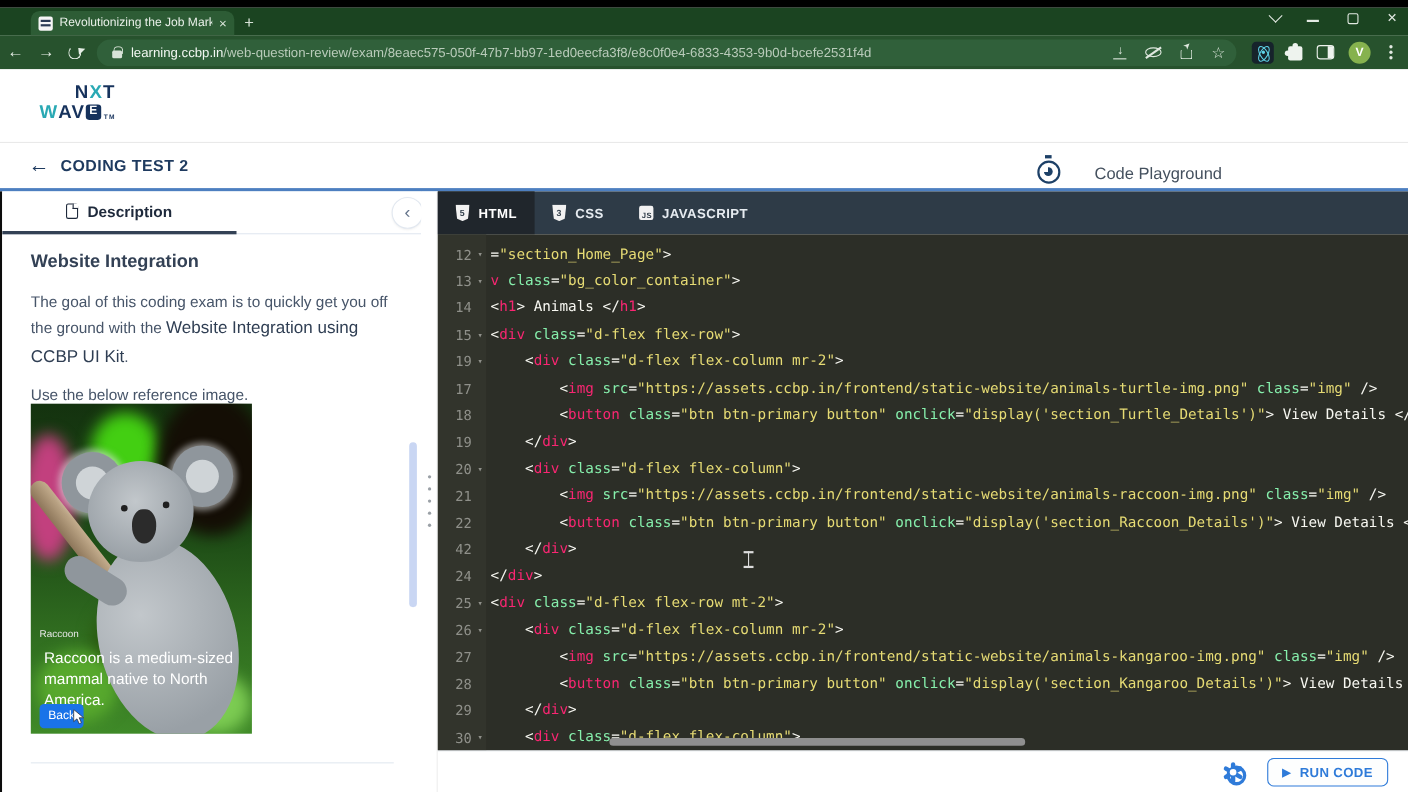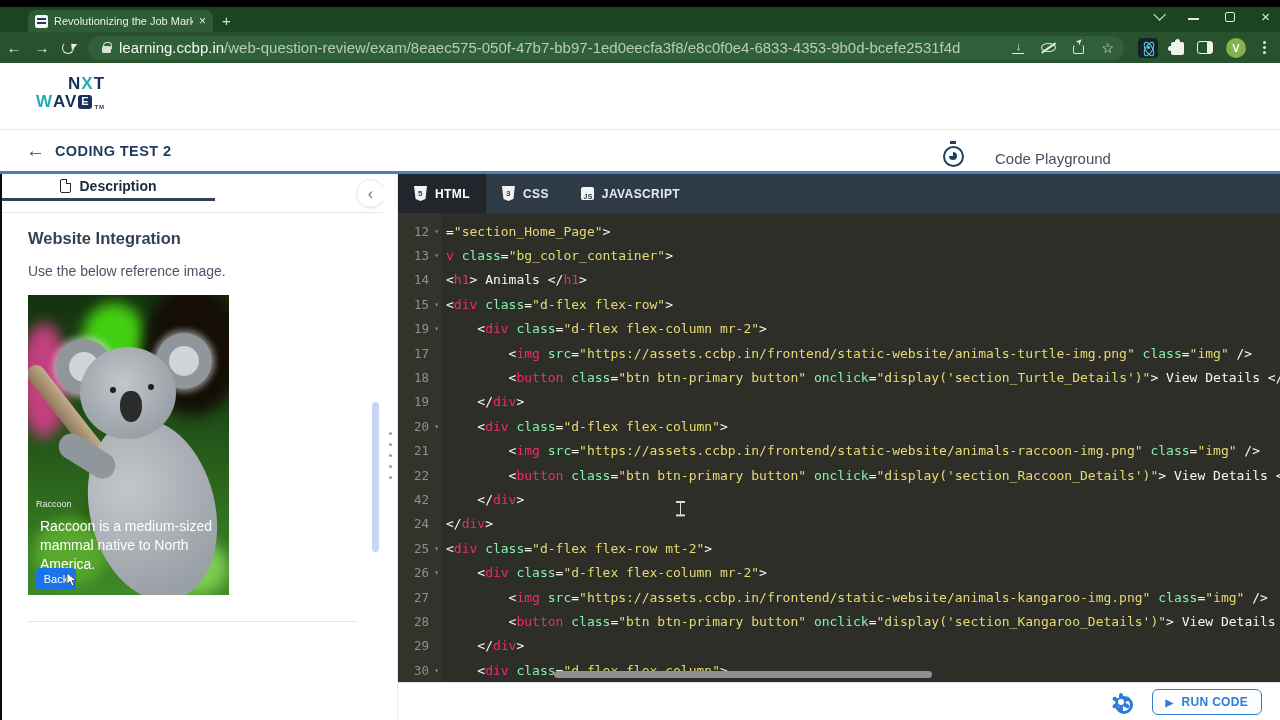--- a/index.html
+++ b/index.html
@@ -21,21 +21,21 @@
   .maxi { width:10px; height:10px; border:1.6px solid #e3eae3; border-radius:2px; }
   .winx { color:#e3eae3; font-size:15px; line-height:1; }
 
   .toolbar { position:relative; height:31px; background:#27522d; display:flex; align-items:center; }
   .nav-ic { color:#e6eee6; font-size:15px; width:28px; text-align:center; }
   .reload { position:relative; width:12px; height:12px; border:1.6px solid #e6eee6; border-radius:50%; border-top-color:transparent; margin:0 10px 0 6px; }
   .reload::after { content:""; position:absolute; right:-3px; top:-3px; border:4px solid transparent; border-right:5px solid #e6eee6; transform:rotate(45deg); }
   .omnibox { position:relative; flex:none; width:1036px; height:24px; margin-left:4px; background:#30603a; border-radius:12px; display:flex; align-items:center; padding:0 10px; }
   .lock { position:relative; width:9px; height:7px; background:#d7e2d7; border-radius:1.5px; margin:3px 8px 0 4px; }
   .lock::before { content:""; position:absolute; left:1.2px; top:-4px; width:6.5px; height:6px; border:1.5px solid #d7e2d7; border-bottom:none; border-radius:4px 4px 0 0; }
-  .url { font-size:15px; color:#f2f7f2; white-space:nowrap; overflow:hidden; flex:1; }
+  .url { font-size:12px; color:#f2f7f2; white-space:nowrap; overflow:hidden; flex:1; }
   .url .path { color:#b9cbba; }
   .box-ics { display:flex; align-items:center; gap:17px; margin-left:8px; }
   .dl { position:relative; width:12px; height:12px; border-bottom:1.7px solid #dfe8df; color:#dfe8df; font-size:11px; text-align:center; line-height:9px; }
   .eyeoff { position:relative; width:15px; height:9px; border:1.5px solid #dfe8df; border-radius:50%; }
   .eyeoff::after { content:""; position:absolute; left:-2px; top:3px; width:17px; height:1.6px; background:#dfe8df; transform:rotate(-35deg); }
   .share { position:relative; width:11px; height:9px; border:1.5px solid #dfe8df; border-top:none; border-radius:2px; margin-top:4px; }
   .share::after { content:"➤"; position:absolute; left:2px; top:-8px; font-size:8px; color:#dfe8df; transform:rotate(-45deg); }
   .star { color:#dfe8df; font-size:14px; }
   .ext-ics { display:flex; align-items:center; gap:13px; margin-left:14px; }
   .react { position:relative; width:20px; height:20px; background:#16232b; border-radius:4px; }
@@ -65,31 +65,31 @@
   
   .subheader { height:41px; display:flex; align-items:center; padding-left:26px; gap:10px; background:#fff; }
   .backarrow { font-size:19px; color:#1e3a5f; font-weight:bold; }
   .ct-title { font-size:14.5px; font-weight:bold; color:#1e3a5f; letter-spacing:.4px; }
   .blueline { height:3px; background:#4d7fc0; }
 
   
   .main { position:relative; display:flex; height:547px; border-left:2px solid #0c0c0c; }
   .leftpanel { position:relative; width:381px; background:#fff; overflow:hidden; flex:none; }
   .lp-tabrow { position:relative; height:39px; border-bottom:1px solid #e2e8f0; }
-  .desc-tab { position:absolute; left:0; top:0; width:213px; height:27px; display:flex; align-items:center; justify-content:center; gap:8px; border-bottom:3px solid #334155; }
+  .desc-tab { position:absolute; left:0; top:0; width:213px; height:39px; display:flex; align-items:center; justify-content:center; gap:8px; border-bottom:3px solid #334155; }
   .doc-ic { position:relative; width:11px; height:14px; border:1.6px solid #1e293b; border-radius:2px; }
   .doc-ic::after { content:""; position:absolute; right:-1px; top:-1px; width:4px; height:4px; background:#fff; border-left:1.6px solid #1e293b; border-bottom:1.6px solid #1e293b; }
   .desc-label { font-size:14px; font-weight:bold; color:#1e293b; }
   .collapse { position:absolute; left:354px; top:5px; width:29px; height:29px; border:1px solid #e2e8f0; border-radius:50%; background:#fff; color:#64748b; font-size:16px; display:flex; align-items:center; justify-content:center; box-shadow:0 1px 2px rgba(0,0,0,.06); }
   .lp-scroll { position:absolute; left:370px; top:228px; width:7px; height:150px; background:#c9d6f3; border-radius:4px; }
   .lp-content { padding:16px 26px 0 26px; }
   .lp-h { font-size:16.5px; font-weight:700; color:#334155; margin-bottom:15px; }
   .lp-p { font-size:14px; color:#475569; line-height:1.65; width:330px; margin-bottom:14px; }
   .lp-p .emph { font-size:15.5px; color:#2f3e53; }
-  .lp-ref { font-size:14px; color:#475569; margin-bottom:16px; }
+  .lp-ref { font-size:14px; color:#475569; }
   .lp-hr { border:none; border-top:1px solid #e2e8f0; width:330px; margin:26px 0 0 0; }
 
   
   .refimg { position:relative; width:201px; height:300px; overflow:hidden; background:linear-gradient(180deg,#14320f,#1d4a16 38%,#2f6b1f 68%,#3f8a28); }
   .blob { position:absolute; border-radius:50%; filter:blur(7px); }
   .b-pink { left:-8px; top:28px; width:48px; height:115px; background:#c2407e; }
   .b-green { left:55px; top:8px; width:62px; height:68px; background:#43cf12; }
   .b-dark { left:115px; top:-10px; width:100px; height:130px; background:#140e05; }
   .b-l1 { left:5px; top:225px; width:75px; height:65px; background:#57a82d; }
   .b-l2 { left:135px; top:245px; width:65px; height:55px; background:#7ccb52; }
@@ -213,20 +213,21 @@
         <div class="desc-tab">
           <span class="doc-ic"></span>
           <span class="desc-label">Description</span>
         </div>
         <div class="collapse">
             <span>‹</span>
           </div>
       </div>
       <div class="lp-content">
         <div class="lp-h">Website Integration</div>
+        <div class="lp-p"><span>The goal of this coding exam is to quickly get you off the ground with the </span><span class="emph">Website Integration using CCBP UI Kit</span><span>.</span></div>
         <div class="lp-ref">Use the below reference image.</div>
 
         <div class="refimg">
           <div class="blob b-pink"></div>
             <div class="blob b-green"></div>
             <div class="blob b-dark"></div>
           <div class="blob b-l3"></div>
             <div class="blob b-l1"></div>
             <div class="blob b-l2"></div>
           <div class="branch"></div>

